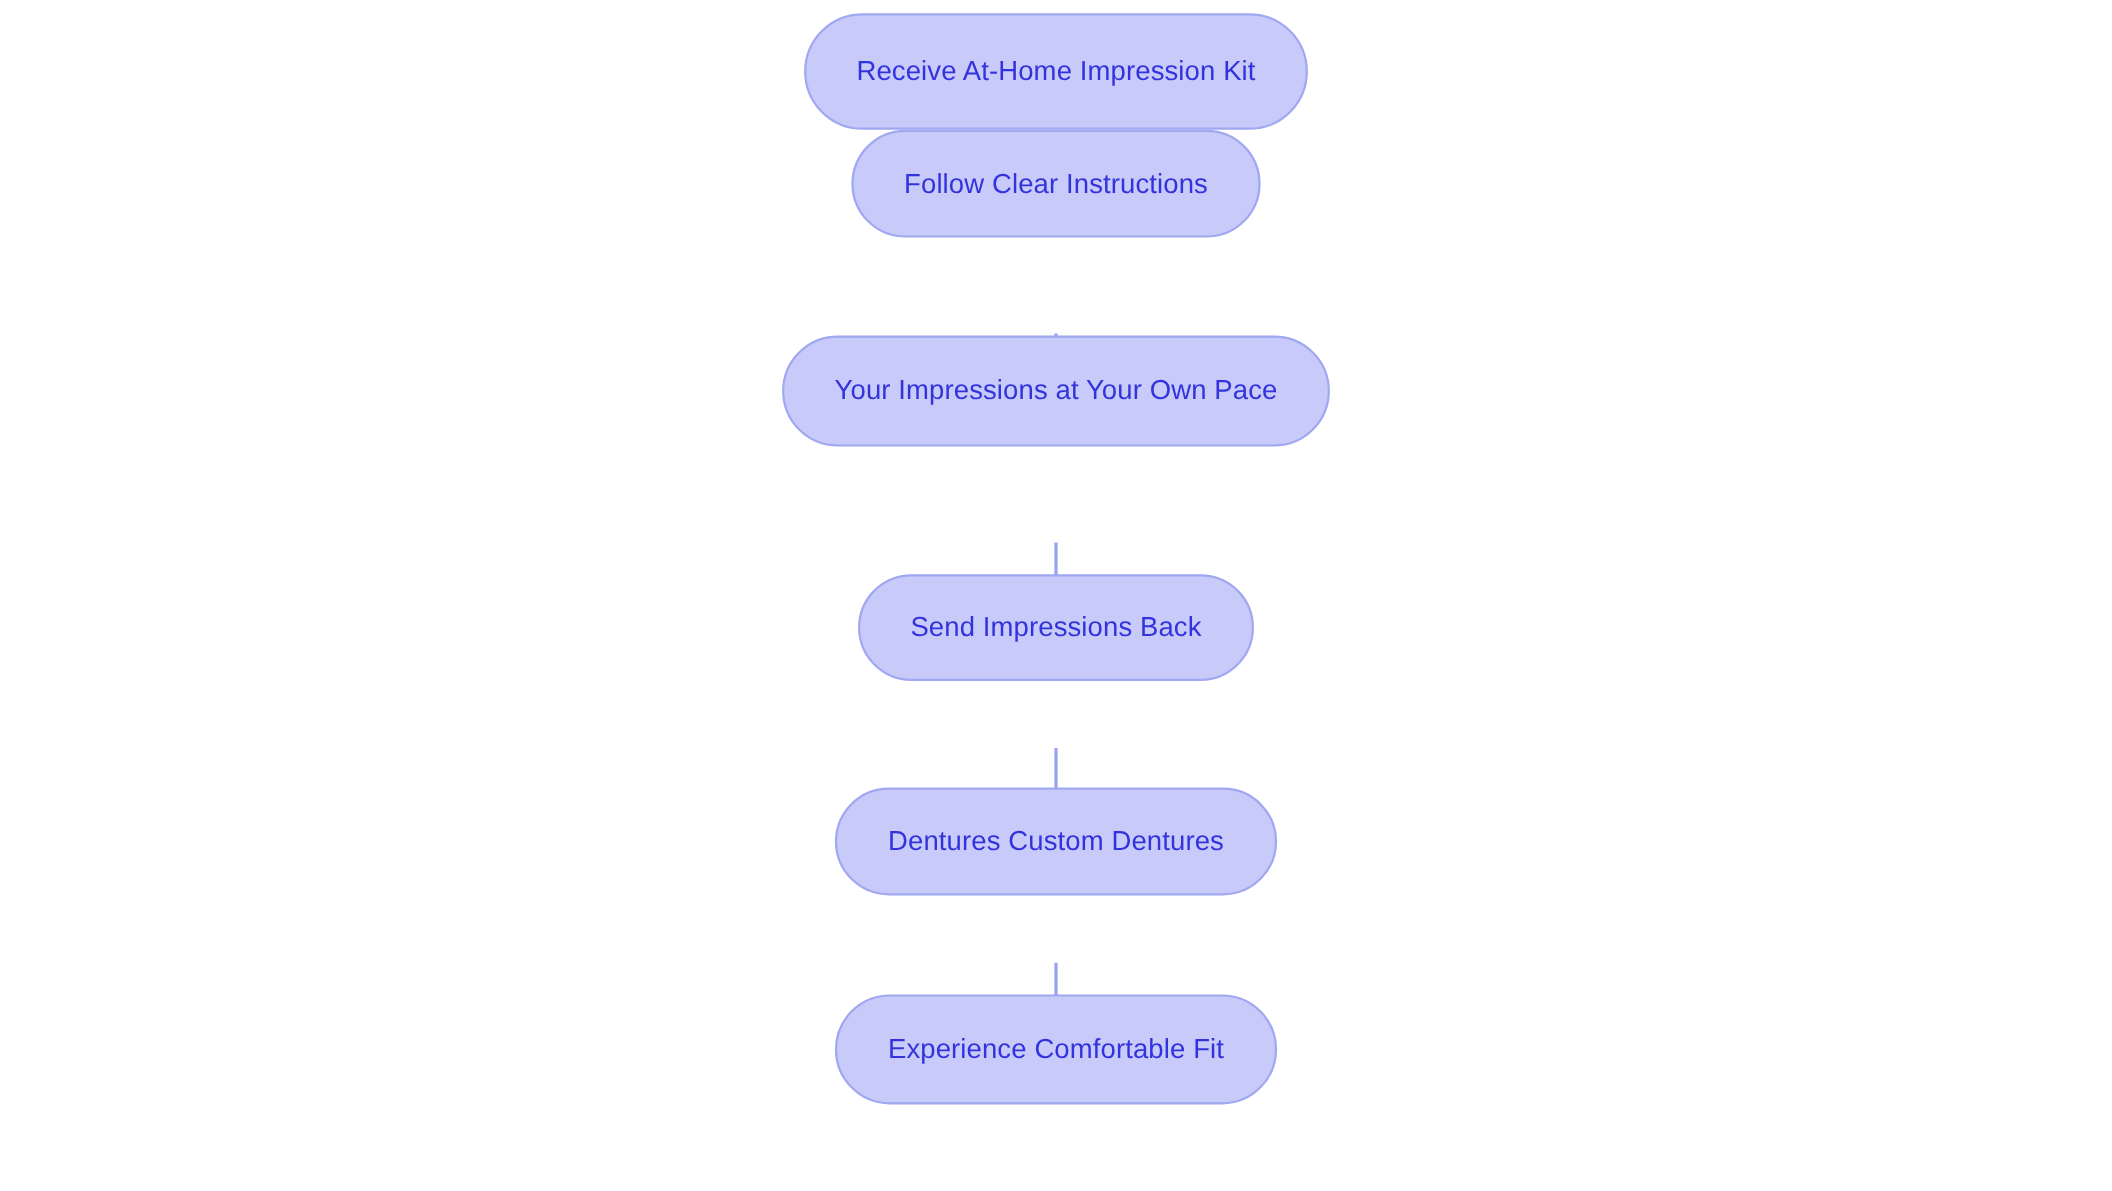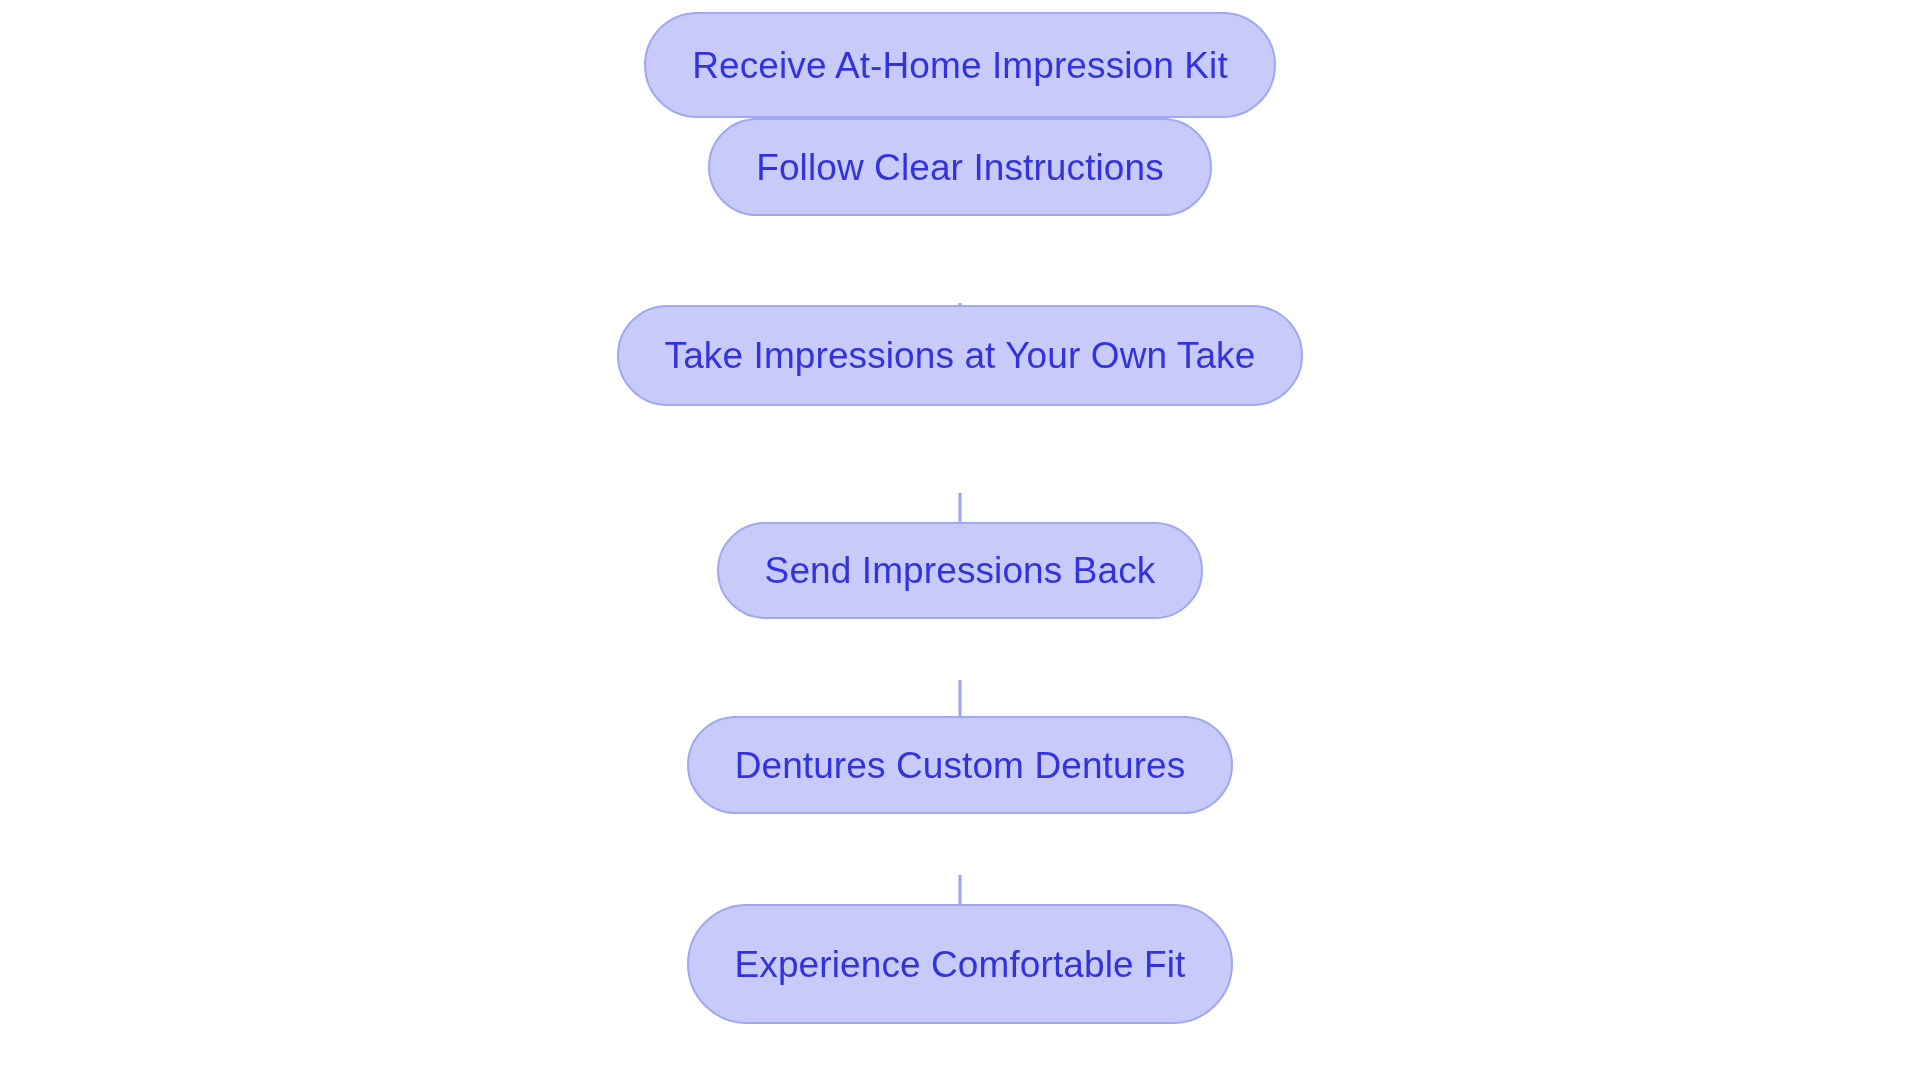--- a/index.html
+++ b/index.html
@@ -36,41 +36,41 @@
 
   .flow-node {
     box-sizing: border-box;
     display: flex;
     align-items: center;
     justify-content: center;
     background: #c8caf9;
     border: 2px solid #9fa8f0;
     border-radius: 999px;
     color: #3333dd;
-    font-size: 37px;
+    font-size: 25px;
     font-weight: 400;
     letter-spacing: 0.1px;
     line-height: 1;
     white-space: nowrap;
     padding: 0 46px;
     user-select: none;
   }
 
   .node-label {
     display: block;
     pointer-events: none;
   }
 
   
   .node-0 { height: 106px; margin-top: 12px; }
   .node-1 { height: 98px;  }
   .node-2 { height: 101px; margin-top: 89px; }
   .node-3 { height: 97px;  margin-top: 116px; }
   .node-4 { height: 98px;  margin-top: 97px; }
-  .node-5 { height: 120px; margin-top: 90px; }
+  .node-5 { height: 100px; margin-top: 90px; }
 
   .flow-connector {
     position: absolute;
     left: 50%;
     transform: translateX(-50%);
     width: 40px;
     pointer-events: none;
   }
   .connector-0 { top: 118px; height: 87px; }
   .connector-1 { top: 303px; height: 89px; }
@@ -120,21 +120,21 @@
 
     <div class="flow-node node-0">
       <span class="node-label">Receive At-Home Impression Kit</span>
     </div>
 
     <div class="flow-node node-1">
       <span class="node-label">Follow Clear Instructions</span>
     </div>
 
     <div class="flow-node node-2">
-      <span class="node-label">Take Impressions at Your Own Take</span>
+      <span class="node-label">Your Impressions at Your Own Pace</span>
     </div>
 
     <div class="flow-node node-3">
       <span class="node-label">Send Impressions Back</span>
     </div>
 
     <div class="flow-node node-4">
       <span class="node-label">Dentures Custom Dentures</span>
     </div>
 

